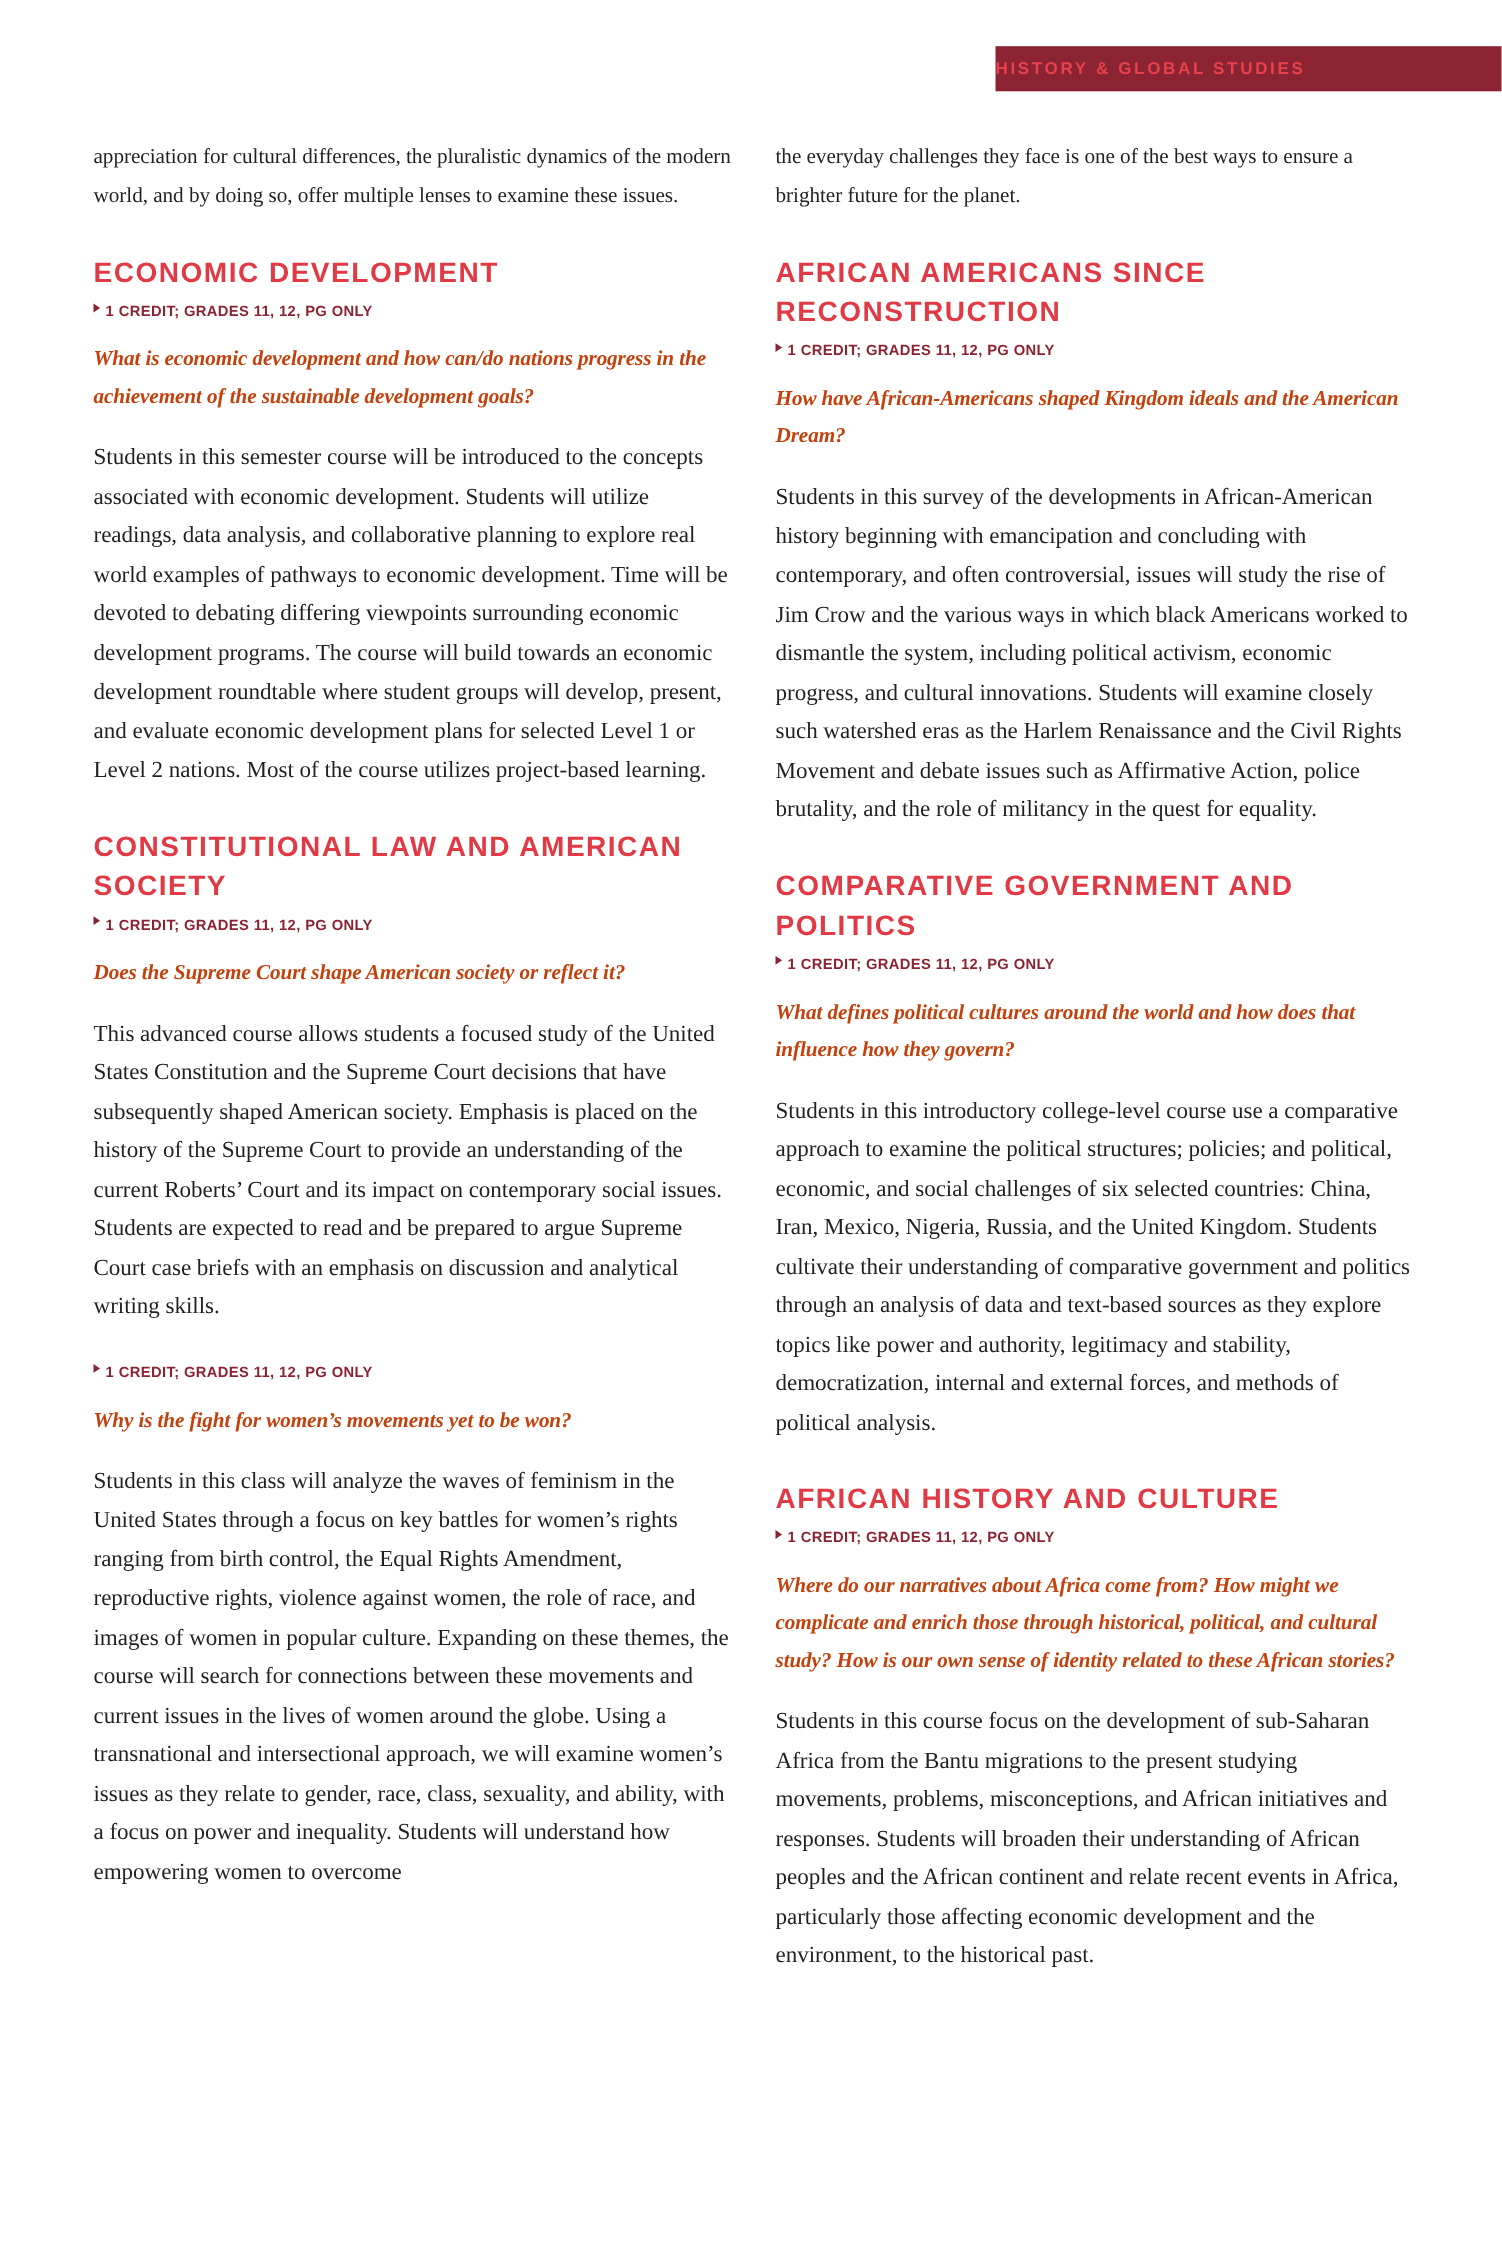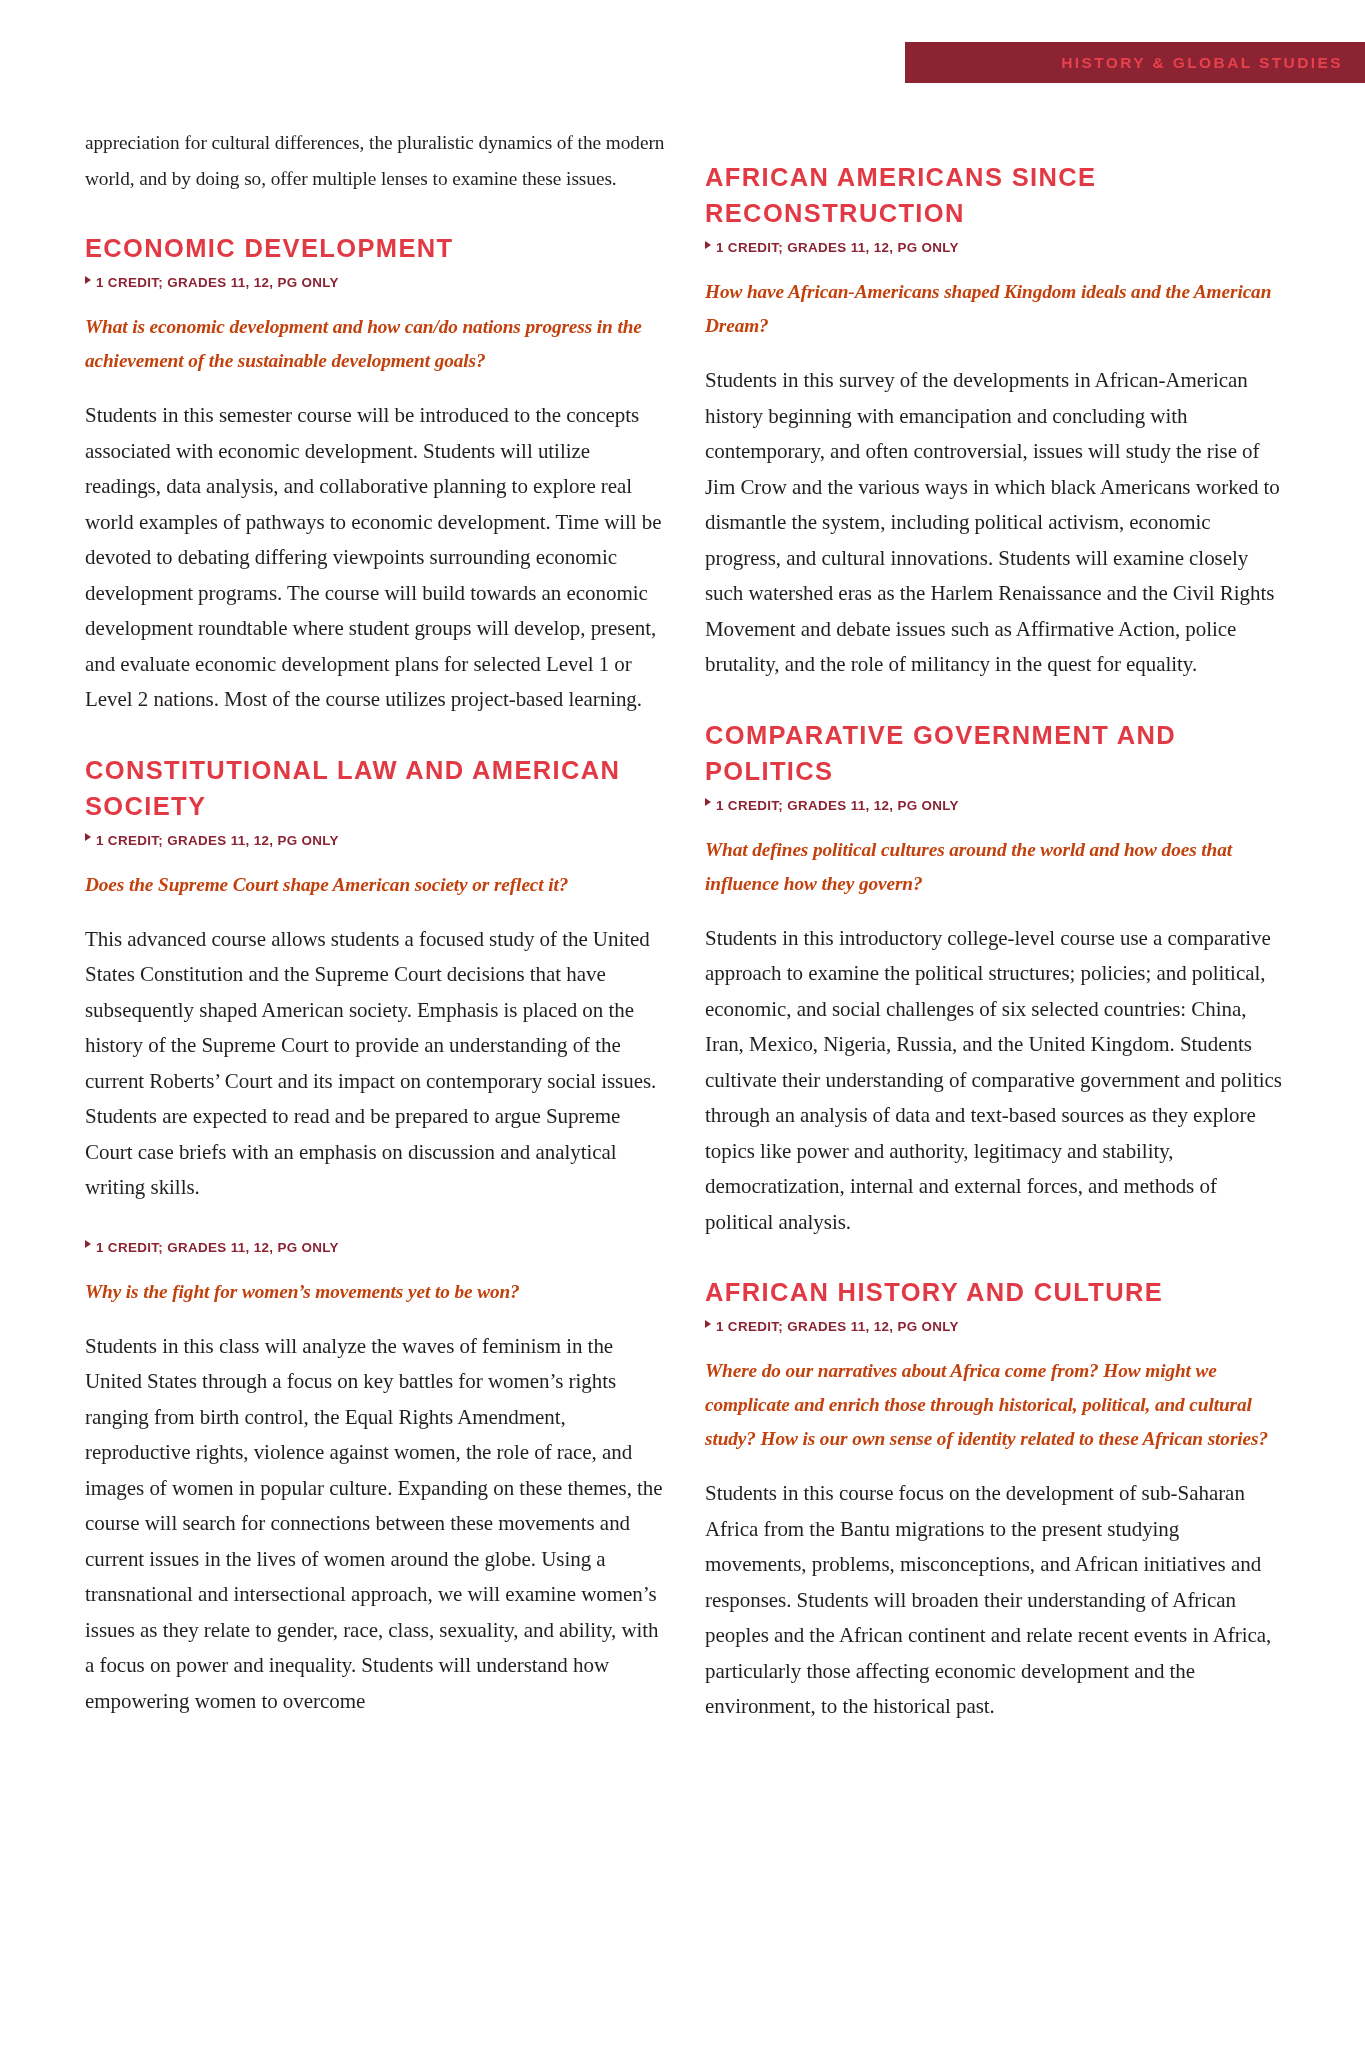--- a/index.html
+++ b/index.html
@@ -19,22 +19,21 @@
   
   .header-banner {
     position: absolute;
     left: 905px;
     top: 42px;
     width: 460px;
     height: 41px;
     background: #8c2333;
     display: flex;
     align-items: center;
-    justify-content: flex-end;
-    padding-right: 22px;
+    justify-content: flex-start;
   }
   .header-banner-text {
     font-family: "Liberation Sans", sans-serif;
     font-weight: bold;
     font-size: 15.5px;
     letter-spacing: 2.4px;
     color: #e8414c;
     white-space: nowrap;
   }
 
@@ -163,20 +162,21 @@
           <span>1 CREDIT; GRADES 11, 12, PG ONLY</span>
         </div>
         <p class="course-question">Why is the fight for women’s movements yet to be won?</p>
         <p class="course-desc">Students in this class will analyze the waves of feminism in the United States through a focus on key battles for women’s rights ranging from birth control, the Equal Rights Amendment, reproductive rights, violence against women, the role of race, and images of women in popular culture. Expanding on these themes, the course will search for connections between these movements and current issues in the lives of women around the globe. Using a transnational and intersectional approach, we will examine women’s issues as they relate to gender, race, class, sexuality, and ability, with a focus on power and inequality. Students will understand how empowering women to overcome</p>
       </div>
 
     </div>
 
     <div class="column">
 
+      <p class="body-para">the everyday challenges they face is one of the best ways to ensure a brighter future for the planet.</p>
 
       <div class="section">
         <h2 class="course-title">AFRICAN AMERICANS SINCE RECONSTRUCTION</h2>
         <div class="credit-line">
           <span class="credit-bullet"></span>
           <span>1 CREDIT; GRADES 11, 12, PG ONLY</span>
         </div>
         <p class="course-question">How have African-Americans shaped Kingdom ideals and the American Dream?</p>
         <p class="course-desc">Students in this survey of the developments in African-American history beginning with emancipation and concluding with contemporary, and often controversial, issues will study the rise of Jim Crow and the various ways in which black Americans worked to dismantle the system, including political activism, economic progress, and cultural innovations. Students will examine closely such watershed eras as the Harlem Renaissance and the Civil Rights Movement and debate issues such as Affirmative Action, police brutality, and the role of militancy in the quest for equality.</p>
       </div>

